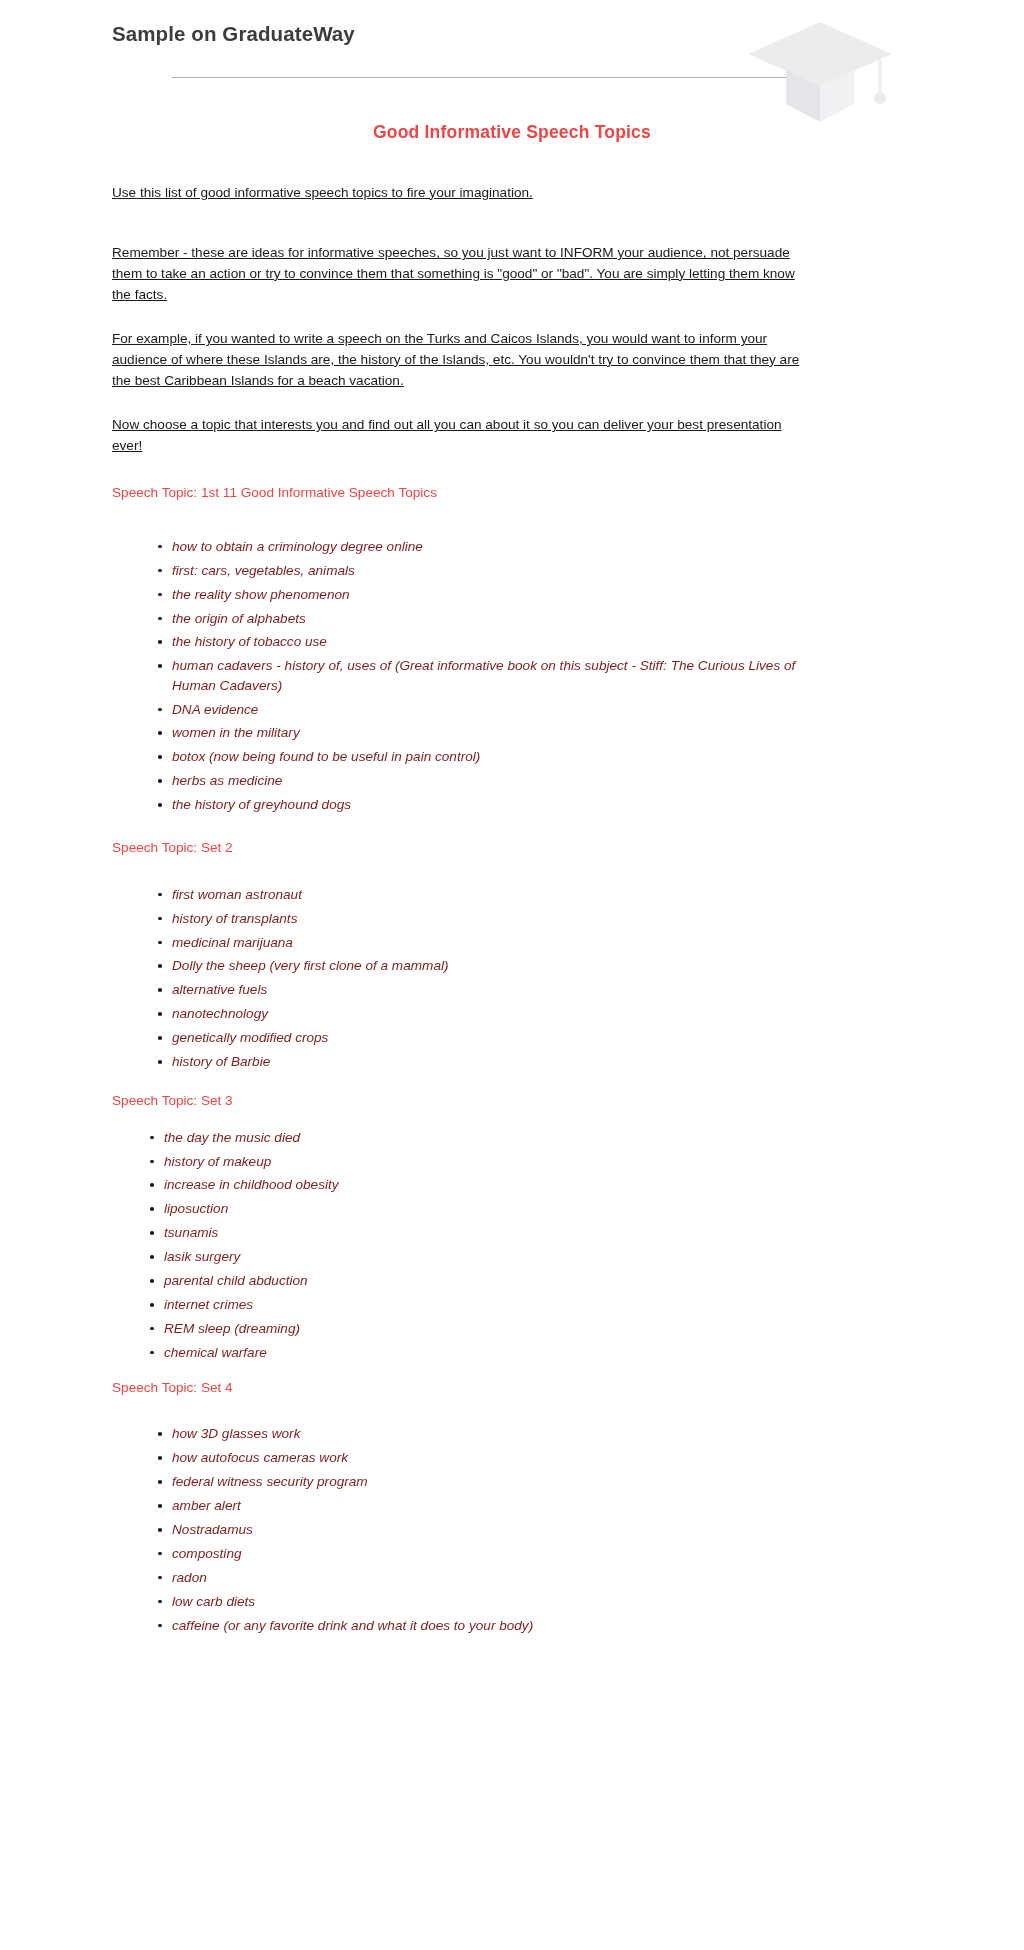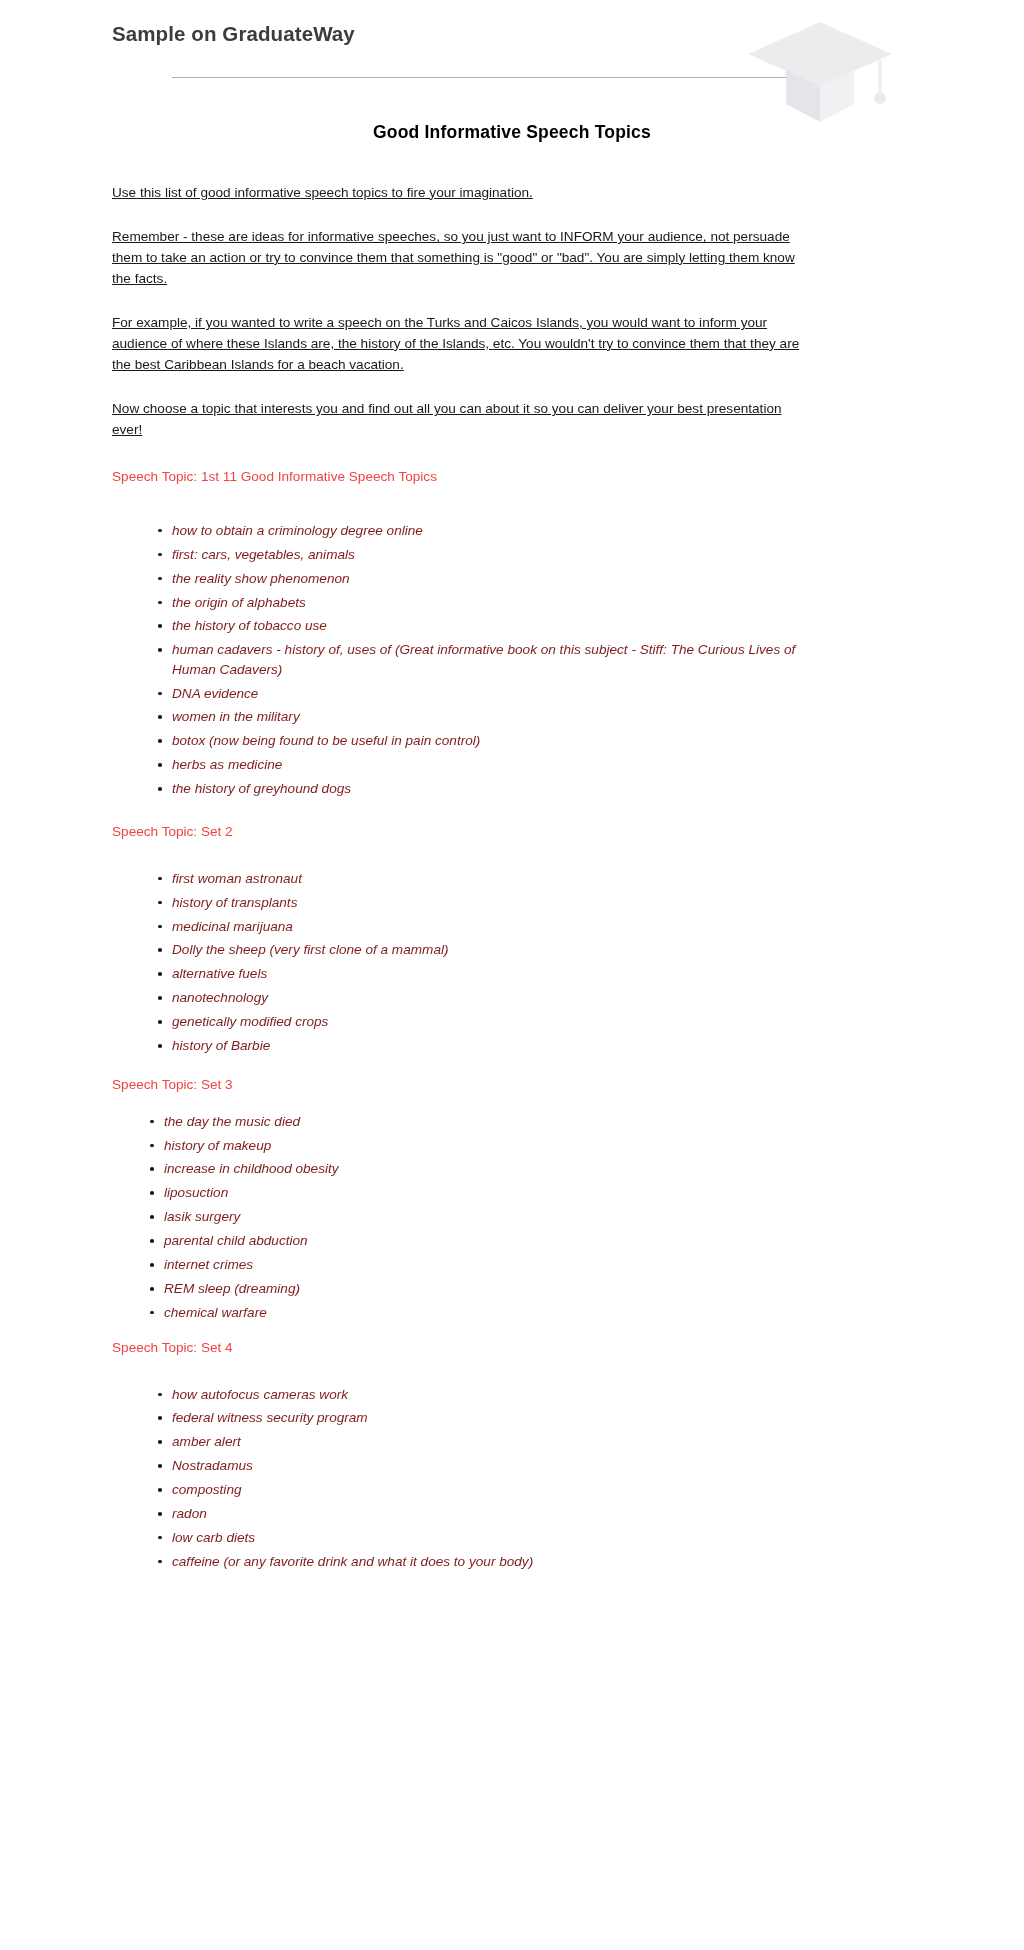--- a/index.html
+++ b/index.html
@@ -68,35 +68,35 @@
   }
 
   
   .doc {
     padding: 0 60px 40px 60px;
   }
   .doc-title {
     text-align: center;
     font-size: 17.5px;
     font-weight: bold;
-    color: #000000;
+    color: #ef4444;
     margin: 44px 0 0 0;
     letter-spacing: .2px;
   }
   .para {
     font-size: 13.6px;
     line-height: 1.52;
     color: #1a1a1a;
     margin: 0;
     padding: 0;
     max-width: 700px;
     text-decoration: underline;
   }
   .para.p1 { margin-top: 40px; }
-  .para.p2 { margin-top: 24px; max-width: 700px; }
+  .para.p2 { margin-top: 40px; max-width: 700px; }
   .para.p3 { margin-top: 24px; max-width: 705px; }
   .para.p4 { margin-top: 24px; max-width: 690px; }
 
   .section-heading {
     font-size: 13.6px;
     line-height: 1.5;
     color: #ef4444;
     margin: 0;
   }
   .section-heading.sh1 { margin-top: 26px; }
@@ -197,29 +197,31 @@
       <li>genetically modified crops</li>
       <li>history of Barbie</li>
     </ul>
 
     <p class="section-heading sh3">Speech Topic: Set 3</p>
     <ul class="topics indent-b gap-sml">
       <li>the day the music died</li>
       <li>history of makeup</li>
       <li>increase in childhood obesity</li>
       <li>liposuction</li>
+      <li>tsunamis</li>
       <li>lasik surgery</li>
       <li>parental child abduction</li>
       <li>internet crimes</li>
       <li>REM sleep (dreaming)</li>
       <li>chemical warfare</li>
     </ul>
 
     <p class="section-heading sh4">Speech Topic: Set 4</p>
     <ul class="topics indent-a gap-mid">
+      <li>how 3D glasses work</li>
       <li>how autofocus cameras work</li>
       <li>federal witness security program</li>
       <li>amber alert</li>
       <li>Nostradamus</li>
       <li>composting</li>
       <li>radon</li>
       <li>low carb diets</li>
       <li>caffeine (or any favorite drink and what it does to your body)</li>
     </ul>
 

